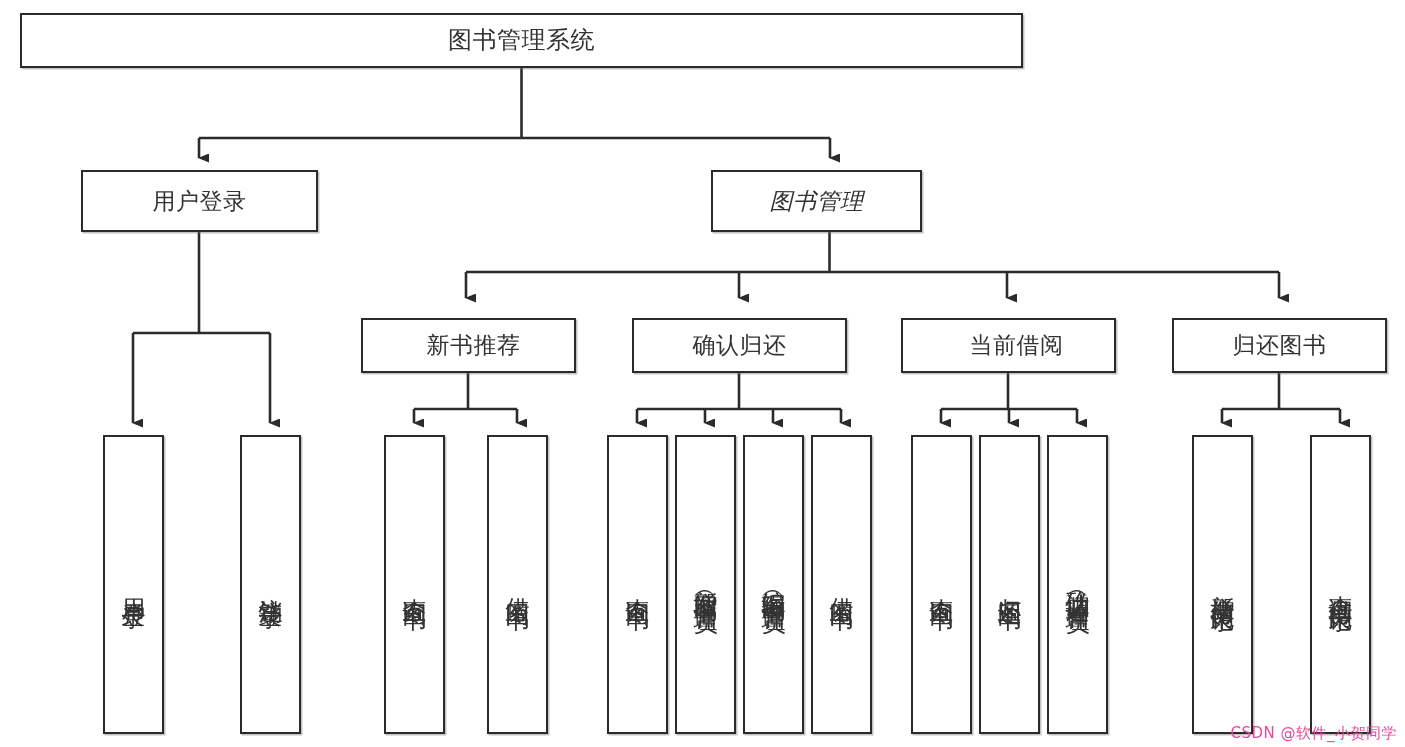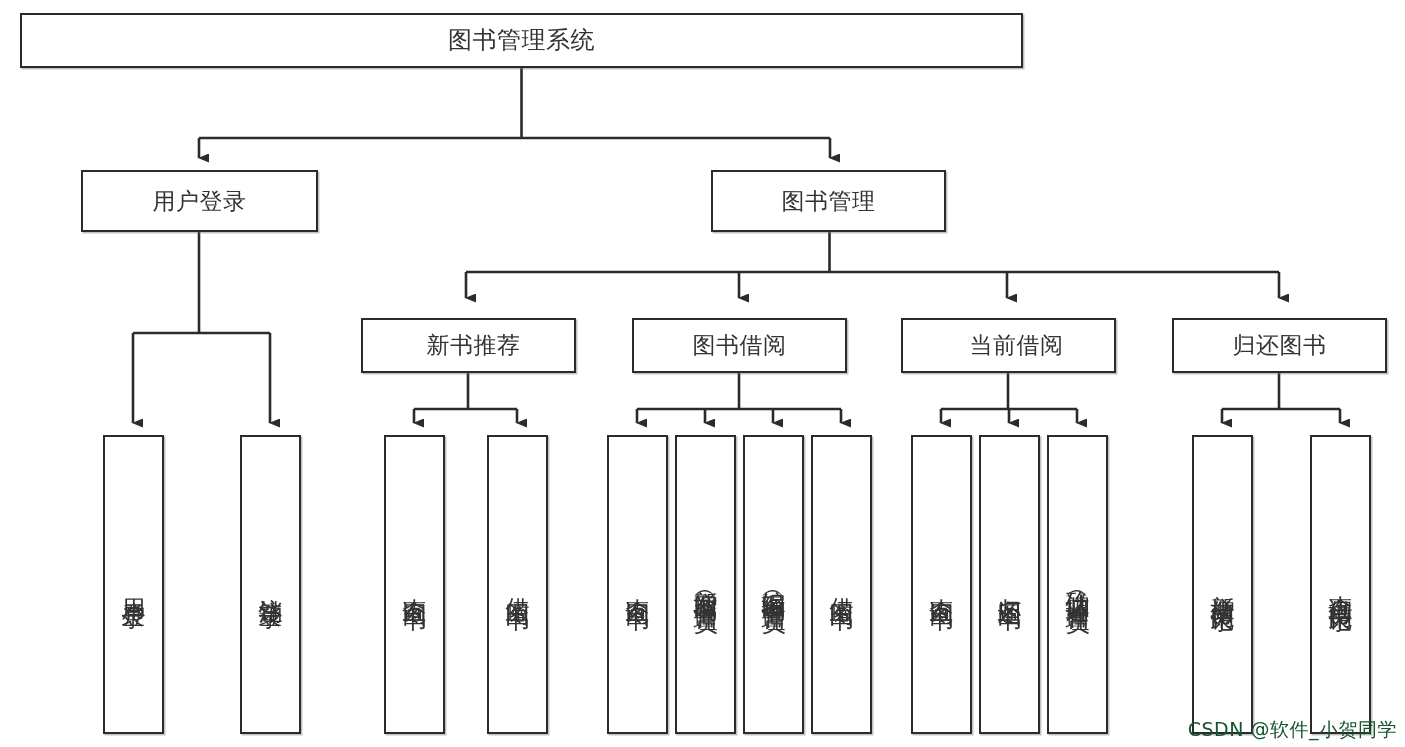--- a/index.html
+++ b/index.html
@@ -63,22 +63,22 @@
     font-size: 24px;
     line-height: 1.0;
     letter-spacing: 3px;
     white-space: nowrap;
     max-height: 100%;
   }
   #watermark {
     position: absolute;
     right: 8px;
     bottom: 4px;
-    font-size: 19px;
-    color: #14532d;
+    font-size: 15px;
+    color: #ec4899;
     letter-spacing: 0.5px;
     white-space: nowrap;
   }
 </style>
 </head>
 <body>
 
 <div id="canvas">
 
   <svg id="edges" viewBox="0 0 1405 747" xmlns="http://www.w3.org/2000/svg">
@@ -131,29 +131,29 @@
     </g>
   </svg>
 
   <div class="node h root" style="left:20px; top:13px; width:1003px; height:55px;">
     <span class="label">图书管理系统</span>
   </div>
 
   <div class="node h" style="left:81px; top:170px; width:237px; height:62px;">
     <span class="label">用户登录</span>
   </div>
-  <div class="node h" style="left:711px; top:170px; width:235px; height:62px;">
+  <div class="node h" style="left:711px; top:170px; width:211px; height:62px;font-style:italic;">
     <span class="label">图书管理</span>
   </div>
 
   <div class="node h" style="left:361px; top:318px; width:215px; height:55px;padding-left:10px;">
     <span class="label">新书推荐</span>
   </div>
   <div class="node h" style="left:632px; top:318px; width:215px; height:55px;">
-    <span class="label">图书借阅</span>
+    <span class="label">确认归还</span>
   </div>
   <div class="node h" style="left:901px; top:318px; width:215px; height:55px;padding-left:16px;">
     <span class="label">当前借阅</span>
   </div>
   <div class="node h" style="left:1172px; top:318px; width:215px; height:55px;">
     <span class="label">归还图书</span>
   </div>
 
   <div class="node v" style="left:103px; top:435px; width:61px; height:299px;">
     <span class="label">用户登录</span>

